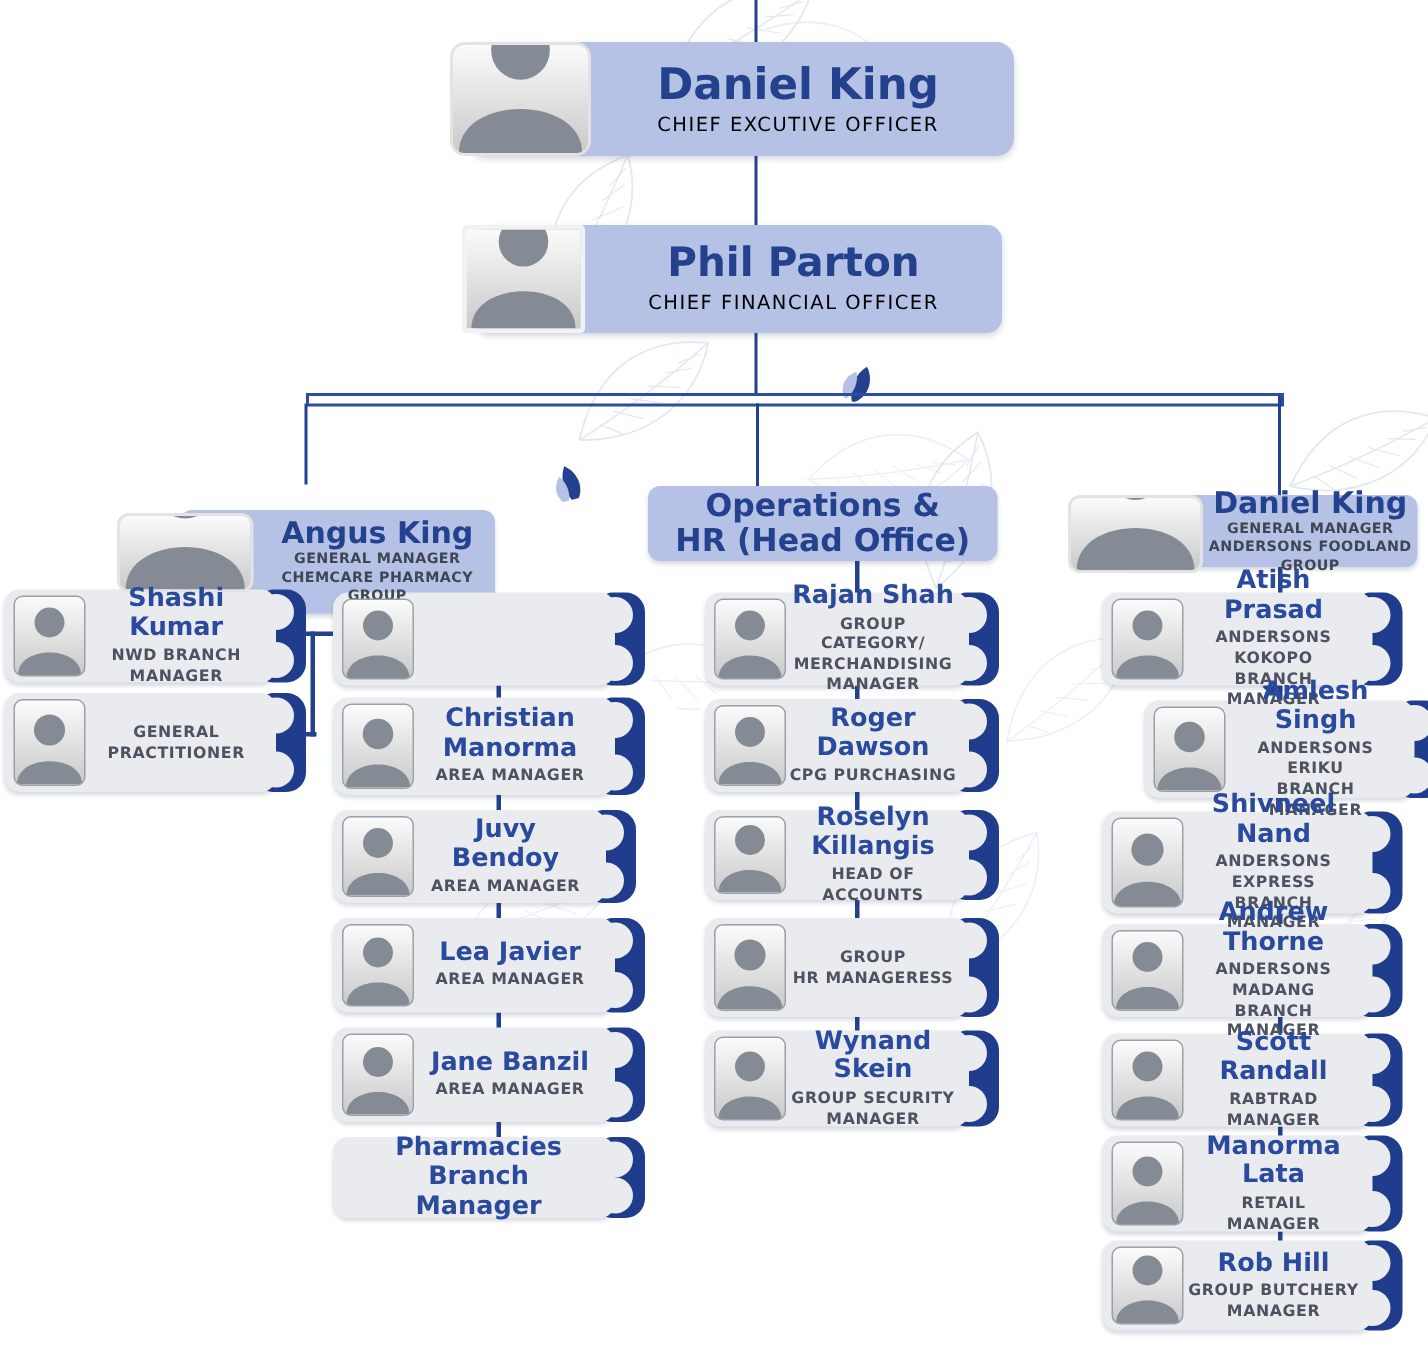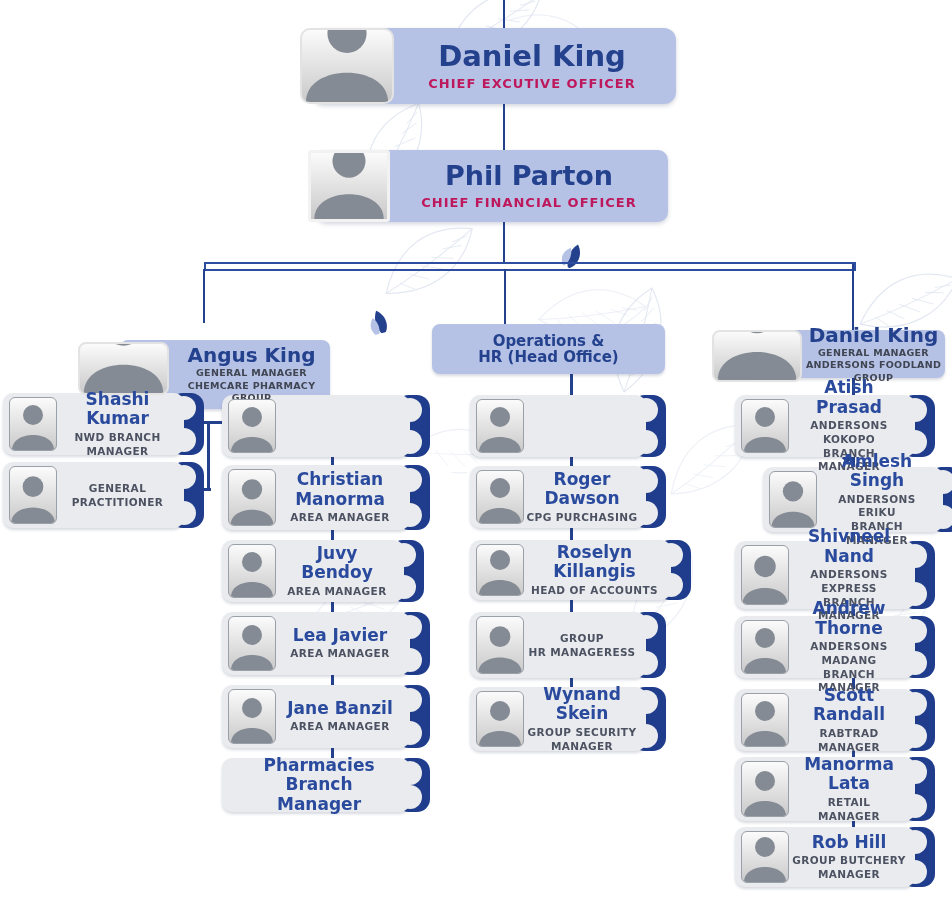--- a/index.html
+++ b/index.html
@@ -14,32 +14,32 @@
 
   
   .exec{position:absolute;}
   .exec .ebox{position:absolute;top:0;bottom:0;right:0;background:#b6c2e5;border-radius:12px;
               box-shadow:0 2px 4px rgba(40,50,90,.2);}
   .exec .photo{position:absolute;top:0;bottom:0;left:0;border-radius:10px;border:2px solid #e3e3e3;
                overflow:hidden;background:linear-gradient(#fbfbfb,#c9c9c9);z-index:2;}
   .exec .etxt{position:absolute;top:0;bottom:0;display:flex;flex-direction:column;justify-content:center;
               align-items:center;text-align:center;z-index:2;}
   .e-name{font-size:29px;font-weight:bold;color:#24418e;line-height:1.05;}
-  .e-sub{font-size:13px;font-weight:bold;color:#be185d;letter-spacing:1px;margin-top:4px;}
+  .e-sub{font-size:13px;font-weight:normal;color:#000000;letter-spacing:1px;margin-top:4px;}
 
   
   .bheader{position:absolute;}
   .bheader .hbox{position:absolute;top:0;bottom:0;right:0;background:#b6c2e5;border-radius:8px;
                  box-shadow:0 2px 3px rgba(40,50,90,.18);}
   .bheader .photo{position:absolute;border-radius:8px;border:2px solid #e3e3e3;overflow:hidden;
                   background:linear-gradient(#fbfbfb,#c9c9c9);z-index:2;}
   .bheader .htxt{position:absolute;top:0;bottom:0;right:0;display:flex;flex-direction:column;
                  justify-content:center;align-items:center;text-align:center;z-index:2;}
   .h-name{font-size:20px;font-weight:bold;color:#24418e;line-height:1.1;white-space:pre-line;}
-  .h-name.big{font-size:15px;}
+  .h-name.big{font-size:21px;}
   .h-sub{font-size:9.5px;font-weight:bold;color:#3f4552;letter-spacing:.3px;line-height:1.3;
          margin-top:1px;white-space:pre-line;}
 
   
   .card{position:absolute;}
   .card .cap{position:absolute;top:0;bottom:0;right:0;width:30px;background:#1f3d8c;
              border-radius:8px 13px 13px 8px;}
   .card .body{position:absolute;top:0;bottom:0;left:0;right:20px;background:#e9ebee;
               border-radius:10px;box-shadow:0 2px 3px rgba(40,50,90,.18);}
   .card .scallop{position:absolute;width:24px;height:24px;border-radius:50%;background:#e9ebee;right:8px;}
@@ -345,37 +345,42 @@
       <div class="card" style="left: 470px; top: 395px; width: 196px; height: 62px;">
         <div class="cap"></div>
         <div class="body"></div>
         <div class="scallop s1"></div>
         <div class="scallop s2"></div>
         <div class="photo">
           <svg viewBox="0 0 46 54" preserveAspectRatio="xMidYMax slice">
             <use href="#personshape"></use>
           </svg>
         </div>
+        <div class="txt">
+          <div class="nm">Rajan Shah</div>
+          <div class="tt">GROUP CATEGORY/
+MERCHANDISING MANAGER</div>
+        </div>
       </div>
       <div class="card" style="left: 470px; top: 466px; width: 196px; height: 62px;">
         <div class="cap"></div>
         <div class="body"></div>
         <div class="scallop s1"></div>
         <div class="scallop s2"></div>
         <div class="photo">
           <svg viewBox="0 0 46 54" preserveAspectRatio="xMidYMax slice">
             <use href="#personshape"></use>
           </svg>
         </div>
         <div class="txt">
           <div class="nm">Roger Dawson</div>
           <div class="tt">CPG PURCHASING</div>
         </div>
       </div>
-      <div class="card" style="left: 470px; top: 540px; width: 196px; height: 60px; padding-left: 25px;">
+      <div class="card" style="left: 470px; top: 540px; width: 196px; height: 60px;">
         <div class="cap"></div>
         <div class="body"></div>
         <div class="scallop s1"></div>
         <div class="scallop s2"></div>
         <div class="photo">
           <svg viewBox="0 0 46 54" preserveAspectRatio="xMidYMax slice">
             <use href="#personshape"></use>
           </svg>
         </div>
         <div class="txt">

